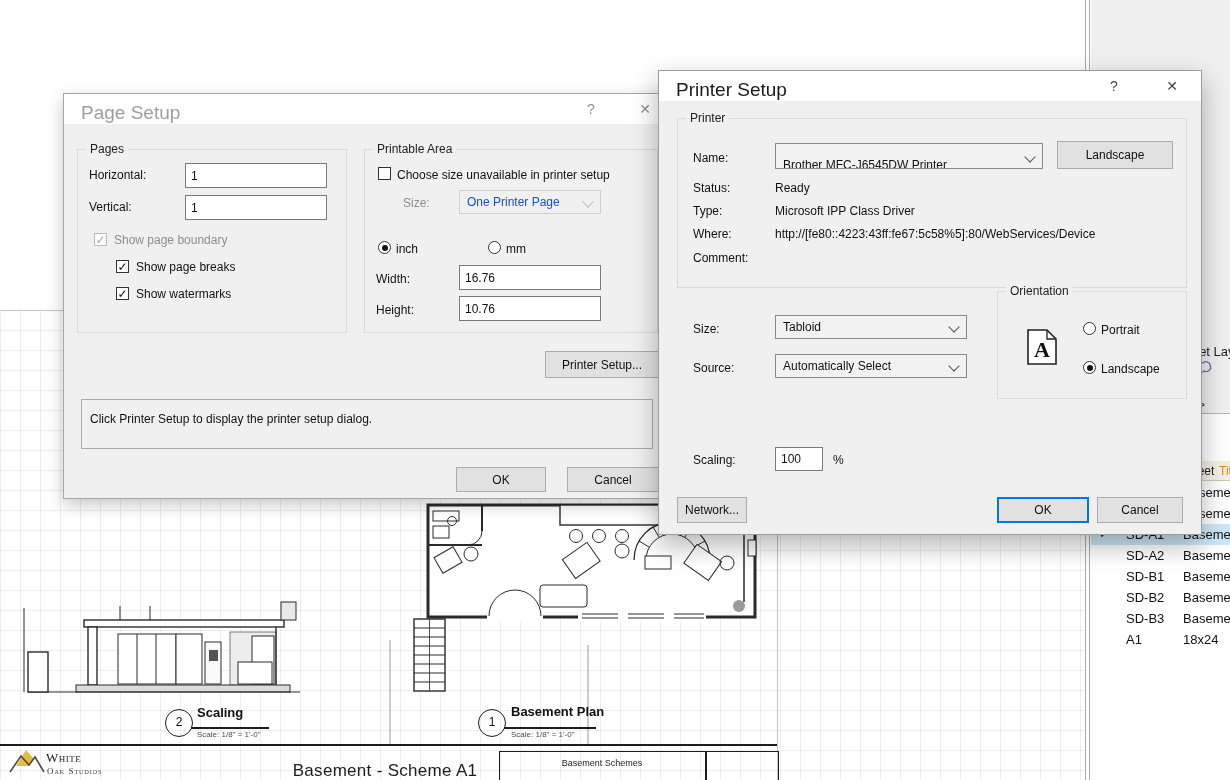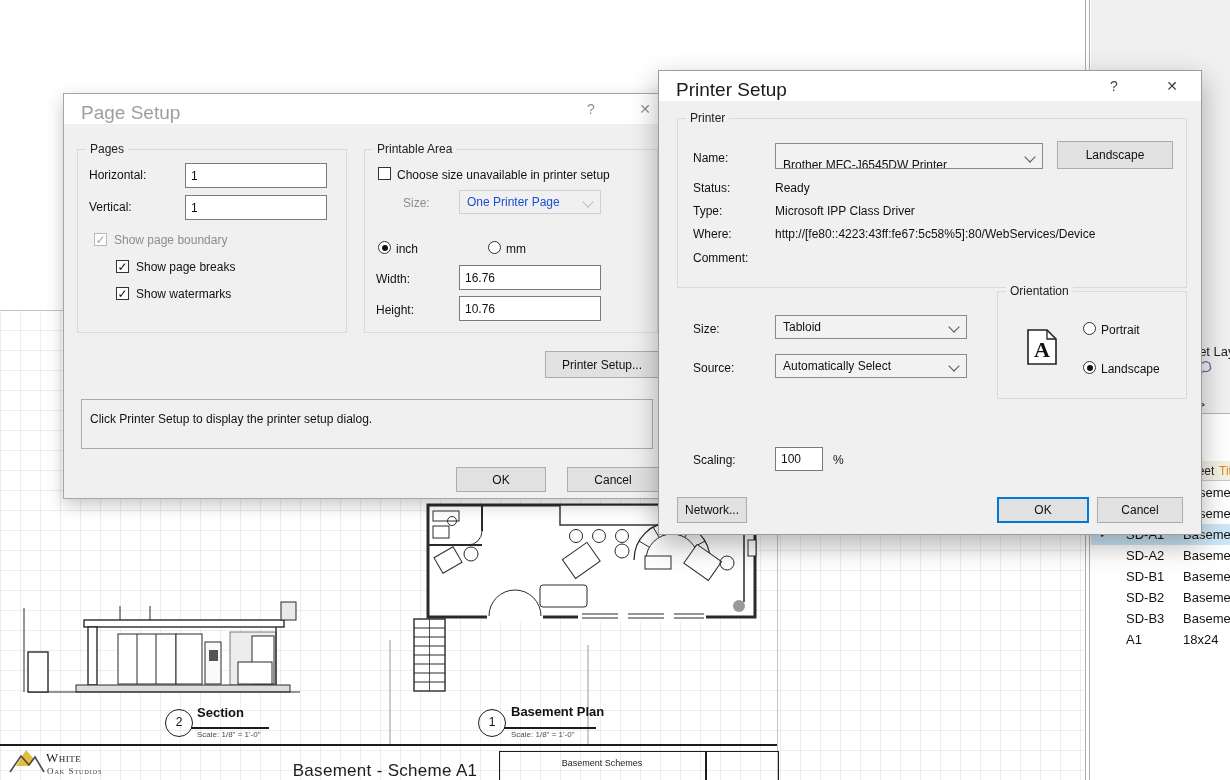--- a/index.html
+++ b/index.html
@@ -167,21 +167,21 @@
       <g stroke="#999">
         <line x1="390" y1="640" x2="390" y2="744"></line>
         <line x1="588" y1="645" x2="588" y2="744"></line>
       </g>
 
       <line x1="0" y1="745" x2="777" y2="745" stroke="#1c1c1c" stroke-width="2"></line>
     </g>
   </svg>
 
   <div class="vlcircle" style="left:165px;top:709px;z-index:1"><span>2</span></div>
-  <div class="vltitle" style="left:197px;top:705px;z-index:1">Section</div>
+  <div class="vltitle" style="left:197px;top:705px;z-index:1">Scaling</div>
   <div class="vlline" style="left:191px;top:727px;width:78px;z-index:1"></div>
   <div class="vlscale" style="left:197px;top:730px;z-index:1">Scale: 1/8" = 1'-0"</div>
 
   <div class="vlcircle" style="left:478px;top:709px;z-index:1"><span>1</span></div>
   <div class="vltitle" style="left:511px;top:704px;z-index:1">Basement Plan</div>
   <div class="vlline" style="left:504px;top:727px;width:92px;z-index:1"></div>
   <div class="vlscale" style="left:511px;top:730px;z-index:1">Scale: 1/8" = 1'-0"</div>
 
   <div class="sheettitle" style="left:240px;top:761px;width:290px;text-align:center;z-index:1">Basement - Scheme A1</div>
   <div class="tbbox" style="left:499px;top:751px;width:206px;height:40px;z-index:1"></div>

